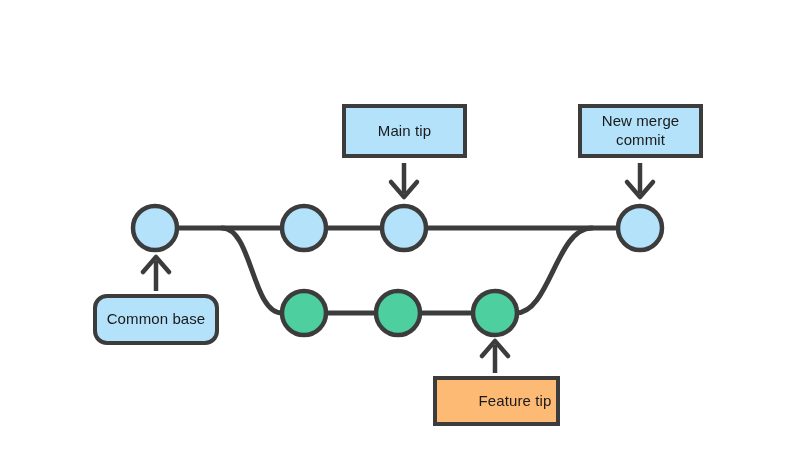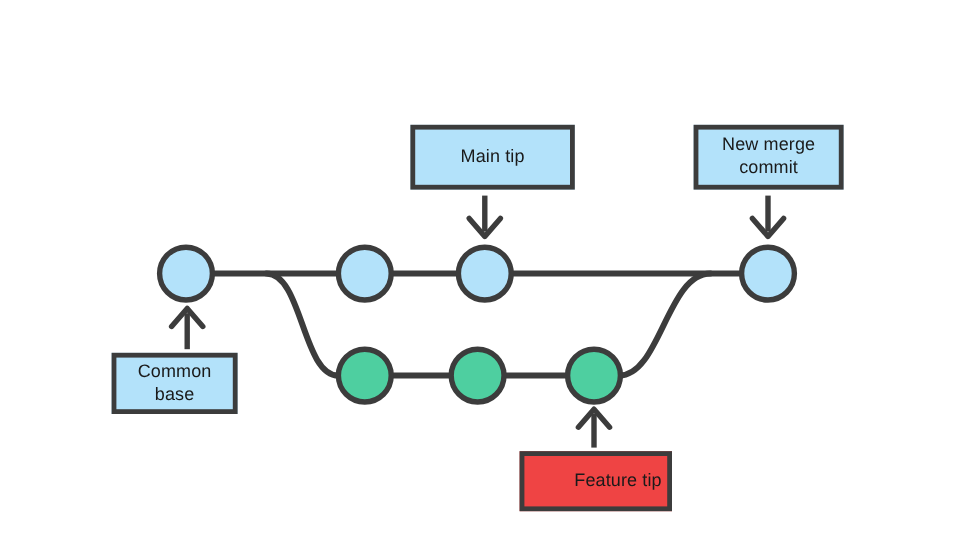--- a/index.html
+++ b/index.html
@@ -37,21 +37,21 @@
     font-size: 15px;
     color: #1a1a1a;
     line-height: 1.25;
     letter-spacing: 0.1px;
   }
   .callout-box span {
     display: block;
     white-space: pre-line;
   }
   .box-blue { background: #b3e2fa; }
-  .box-green { background: #ef4444; padding-left: 37px; }
+  .box-green { background: #fdba74; padding-left: 37px; }
 </style>
 </head>
 <body>
 
 <div id="diagram-root">
 
   <svg id="graph-svg" viewBox="0 0 800 458">
 
     <line x1="155" y1="228" x2="640" y2="228" stroke="#3c3c3c" stroke-width="5" stroke-linecap="butt"></line>
 
@@ -85,25 +85,25 @@
       <path d="M 627 182 L 640 197 L 653 182" fill="none" stroke="#3c3c3c" stroke-width="4.5" stroke-linecap="round" stroke-linejoin="round"></path>
     </g>
 
     <g>
       <line x1="495" y1="373" x2="495" y2="345" stroke="#3c3c3c" stroke-width="4.5"></line>
       <path d="M 482 356 L 495 341 L 508 356" fill="none" stroke="#3c3c3c" stroke-width="4.5" stroke-linecap="round" stroke-linejoin="round"></path>
     </g>
 
   </svg>
 
-  <div class="callout-box box-blue" style="left:93px; top:294px; width:105px; height:51px;">
+  <div class="callout-box box-blue" style="left:93px; top:294px; width:126px; height:51px;border-radius:14px;">
     <span>Common base</span>
   </div>
 
-  <div class="callout-box box-blue" style="left:342px; top:104px; width:137px; height:54px;">
+  <div class="callout-box box-blue" style="left:342px; top:104px; width:125px; height:54px;">
     <span>Main tip</span>
   </div>
 
   <div class="callout-box box-blue" style="left:578px; top:104px; width:125px; height:54px;text-align:center;">
     <span>New merge
 commit</span>
   </div>
 
   <div class="callout-box box-green" style="left:433px; top:376px; width:127px; height:50px;">
     <span>Feature tip</span>

